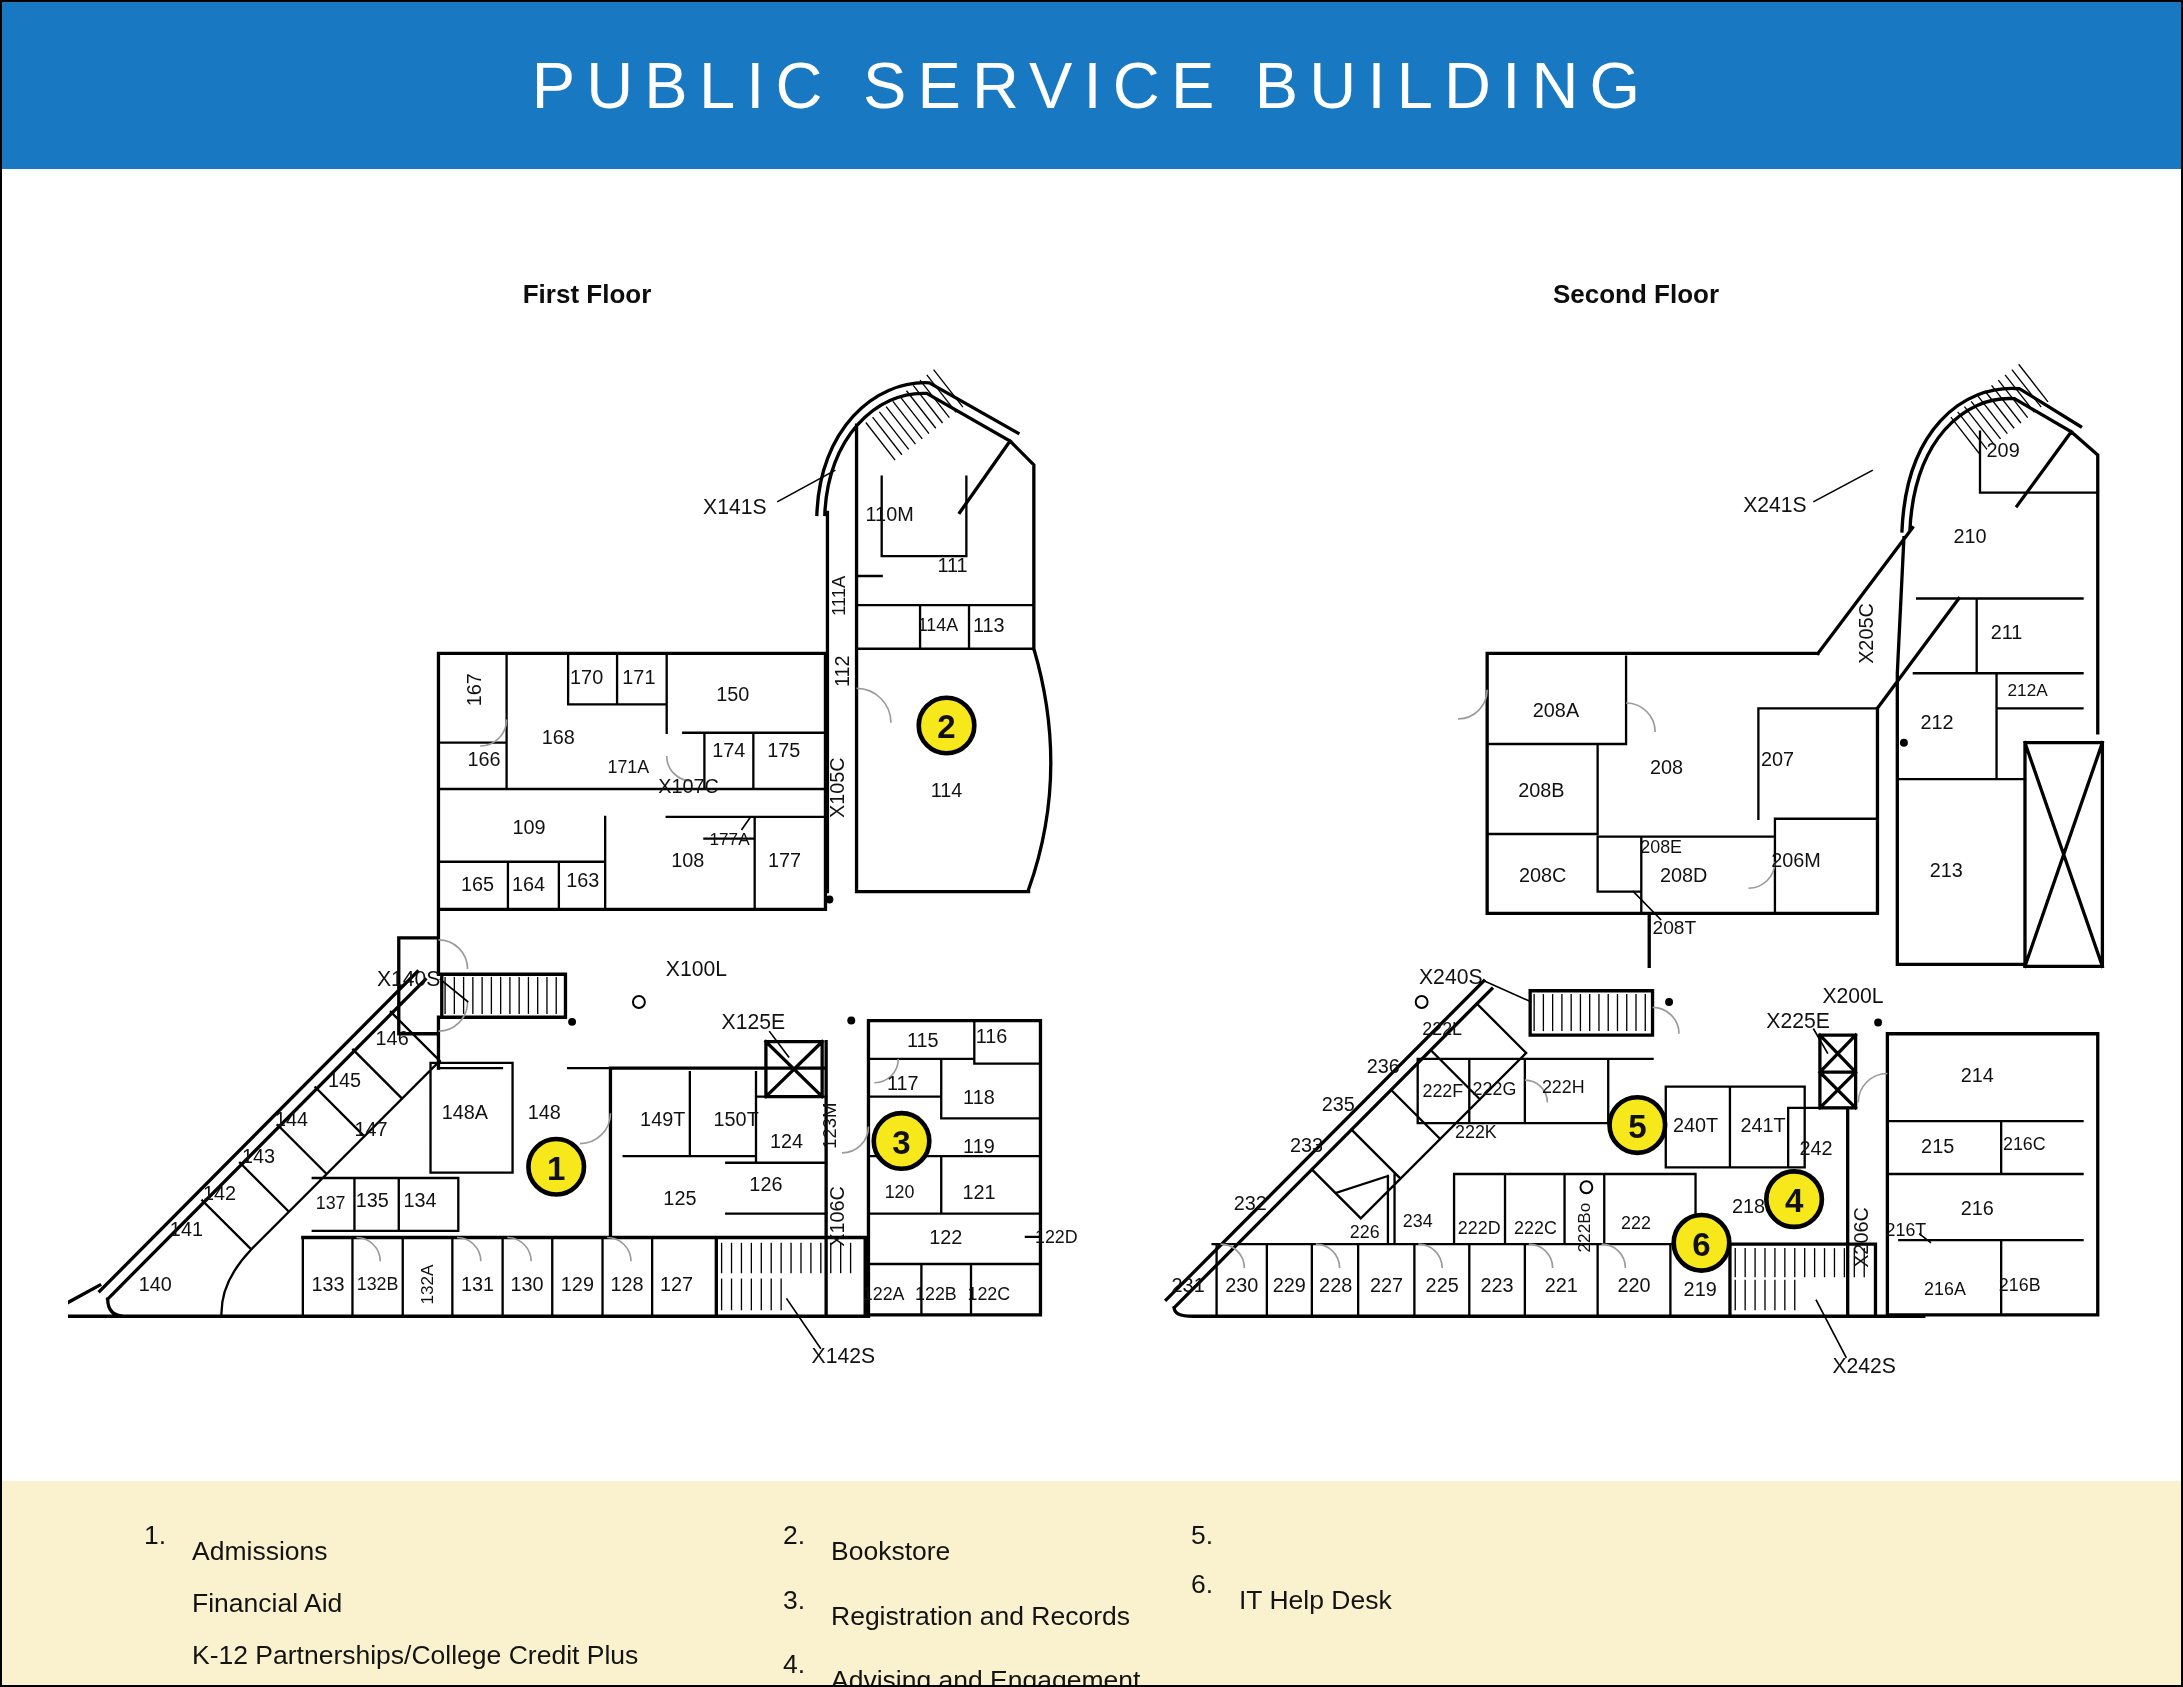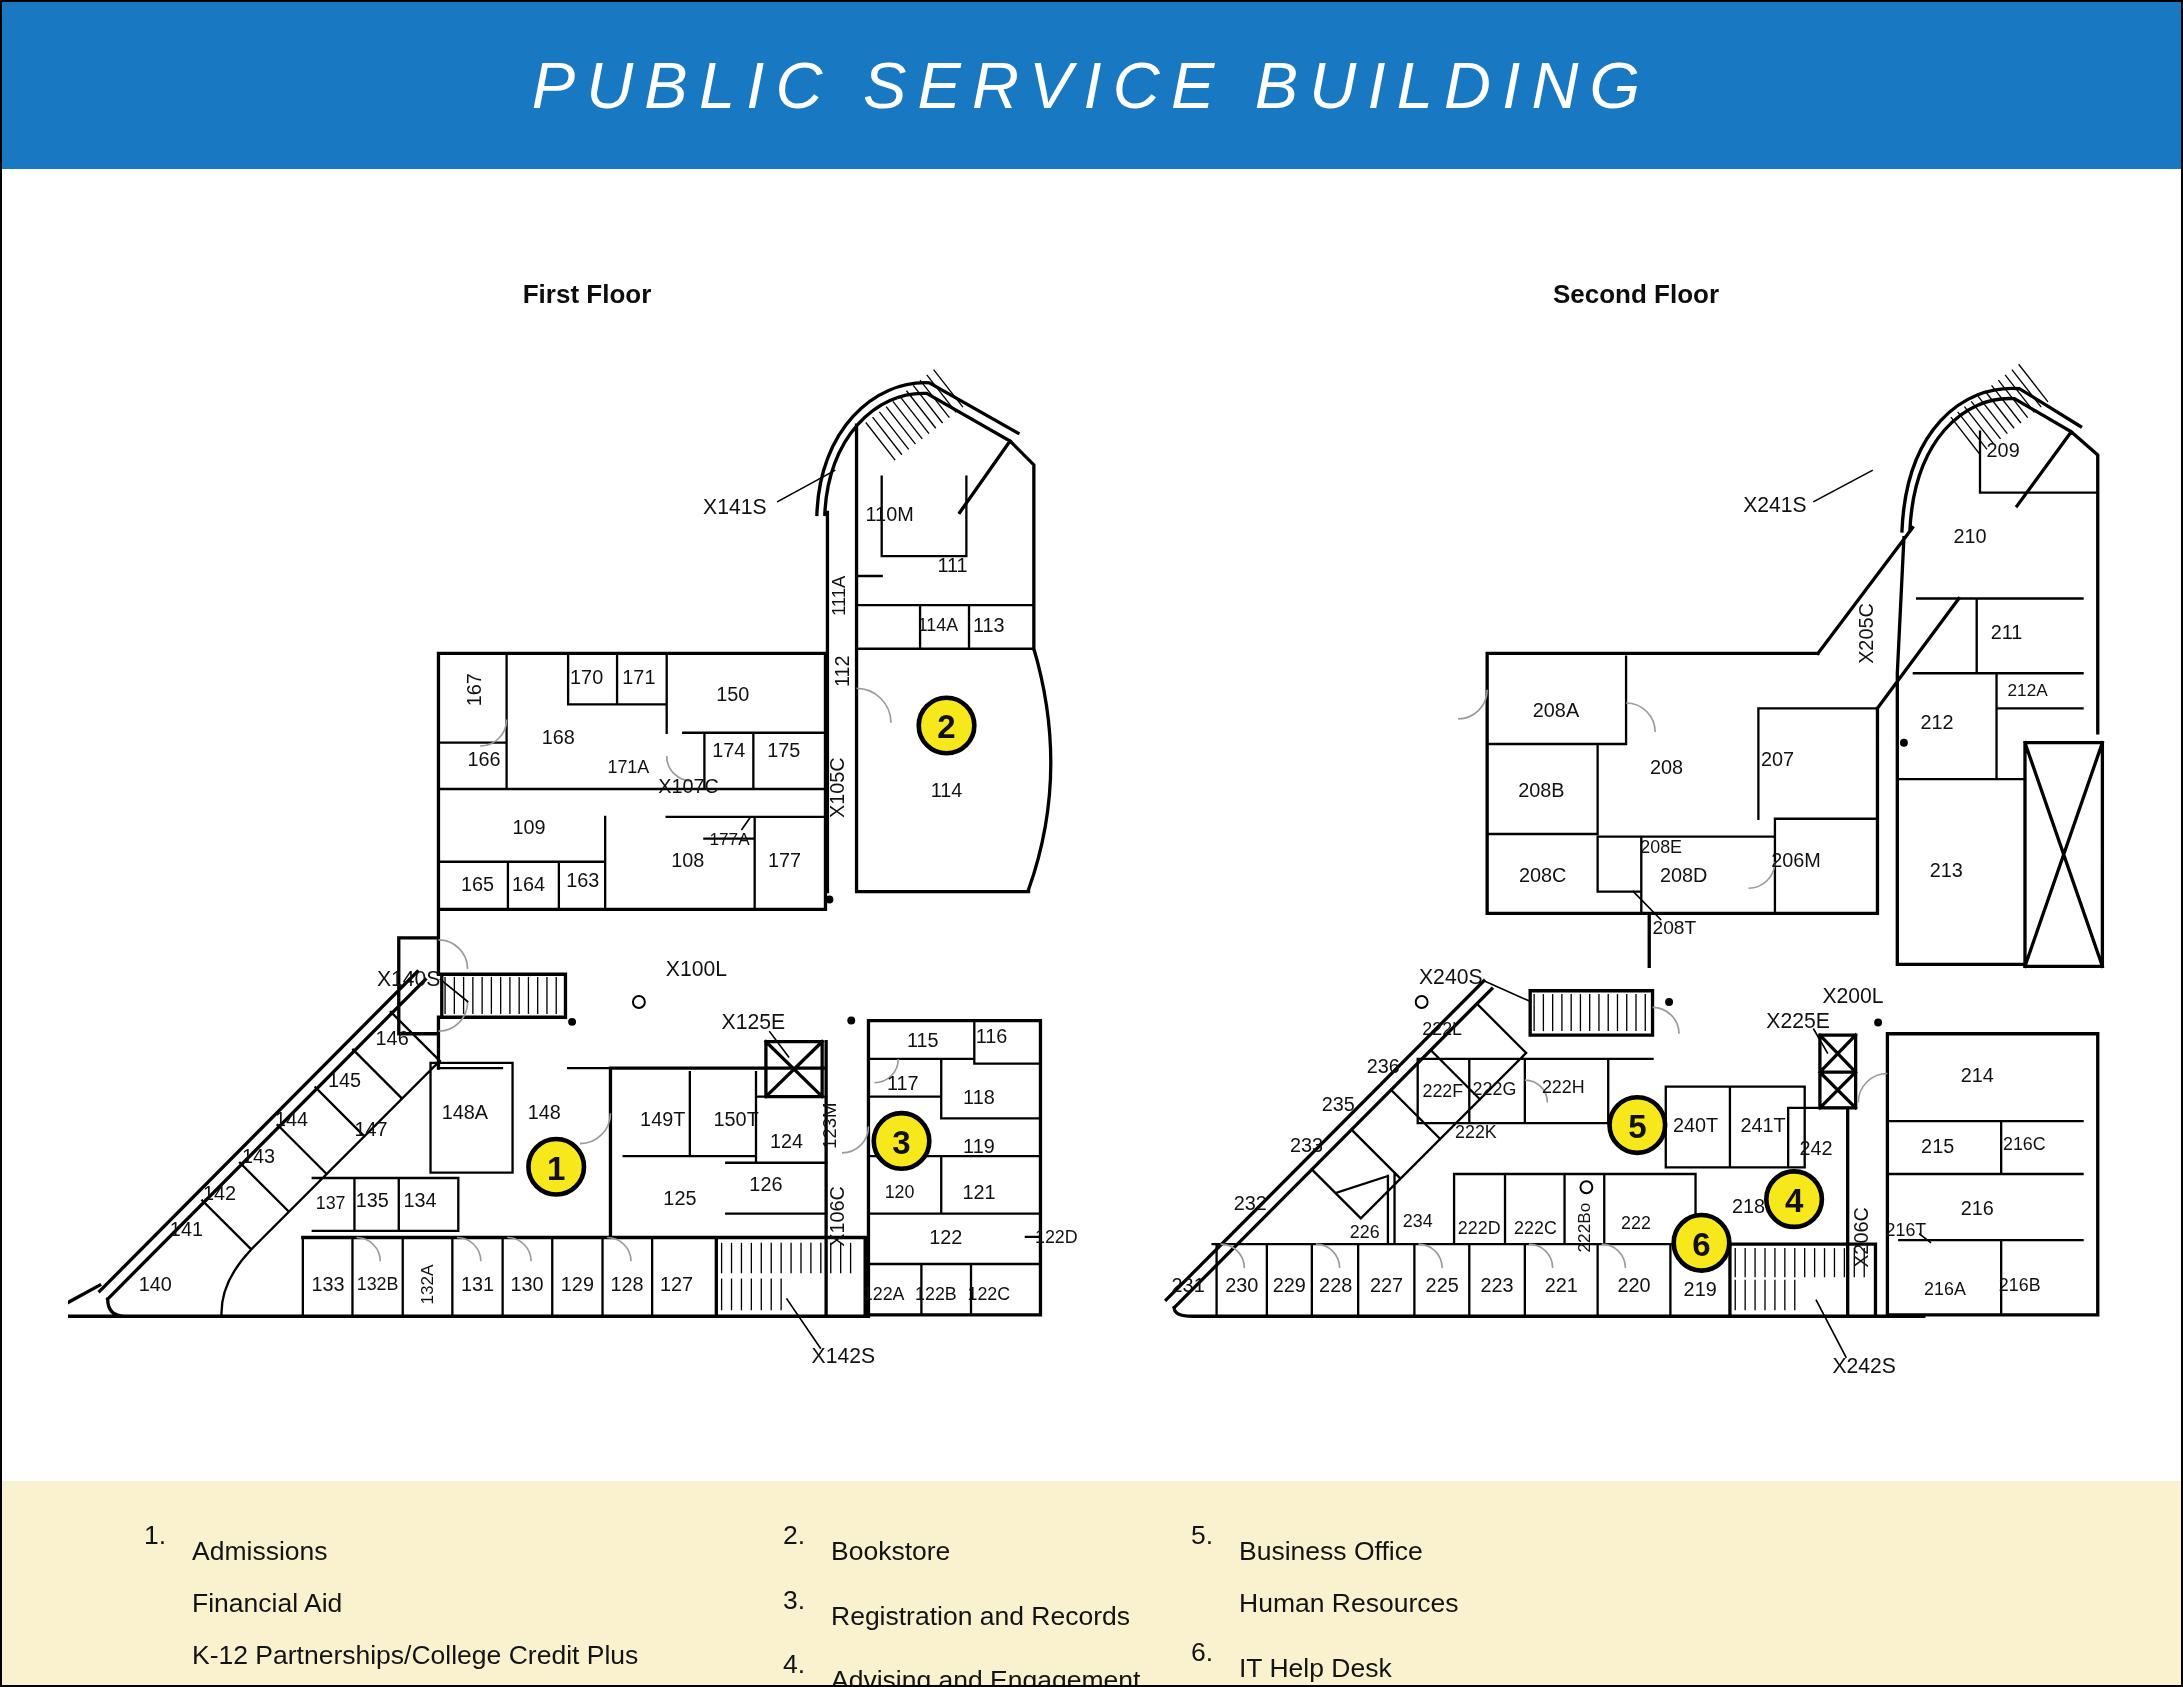--- a/index.html
+++ b/index.html
@@ -21,21 +21,21 @@
   .leg-col{position:absolute;top:36px;}
   .leg-item{display:flex;margin-bottom:12.6px;color:#131313;}
   .leg-num{width:48px;font-size:26.5px;line-height:36px;flex:none;}
   .leg-lines div{font-size:26.5px;line-height:36px;margin-top:16px;}
 </style>
 </head>
 <body>
 
 <div class="page">
 
-  <div class="header" style="background:#1878c2;font-style:italic;">
+  <div class="header" style="background:#1878c2;">
     <div class="header-title">PUBLIC SERVICE BUILDING</div>
   </div>
 
   <div class="floor-title" id="ft1">First Floor</div>
   <div class="floor-title" id="ft2">Second Floor</div>
 
   <svg class="floor-svg" style="left:66px;top:357px;" width="1032" height="1032" viewBox="100 540 1560 1560">
     <g class="walls-outer">
       <path d="M660,985 H1245 V1372 H660 Z M1248,772 V1345 M1292,640 V1345 M1244,775 C1248,660 1322,588 1398,592 L1524,664 L1448,772 M1232,775 C1236,648 1318,572 1402,576 L1536,652 M1524,664 L1560,700 V978 M1560,978 Q1615,1165 1552,1342 M1292,1345 H1552 M640,1478 L160,1961 M628,1466 L148,1949 M160,1961 Q160,1987 186,1987 M186,1987 H1310 M62,1987 L148,1940 M62,1987 H186 M660,1372 V1470 M660,1535 V1612 M600,1415 H660 M600,1560 H660 M600,1415 V1560 M665,1470 H852 V1535 H665 Z M920,1612 H1246 M920,1612 V1868 M455,1868 H1080 M1246,1572 V1985 M1310,1540 H1570 V1985 H1310 Z M1155,1572 H1240 V1655 H1155 Z M1155,1572 L1240,1655 M1240,1572 L1155,1655 M1080,1868 H1305 V1985 M1080,1868 V1985"></path>
     </g>
@@ -375,24 +375,20 @@
         <div class="leg-item">
           <div class="leg-num">4.</div>
           <div class="leg-lines">
             <div>Advising and Engagement</div>
           </div>
         </div>
       </div>
     <div class="leg-col" style="left: 1189px;">
         <div class="leg-item">
           <div class="leg-num">5.</div>
-          <div class="leg-lines">
-            <div>Business Office</div>
-            <div>Human Resources</div>
-          </div>
         </div>
         <div class="leg-item">
           <div class="leg-num">6.</div>
           <div class="leg-lines">
             <div>IT Help Desk</div>
           </div>
         </div>
       </div>
 
   </div>

